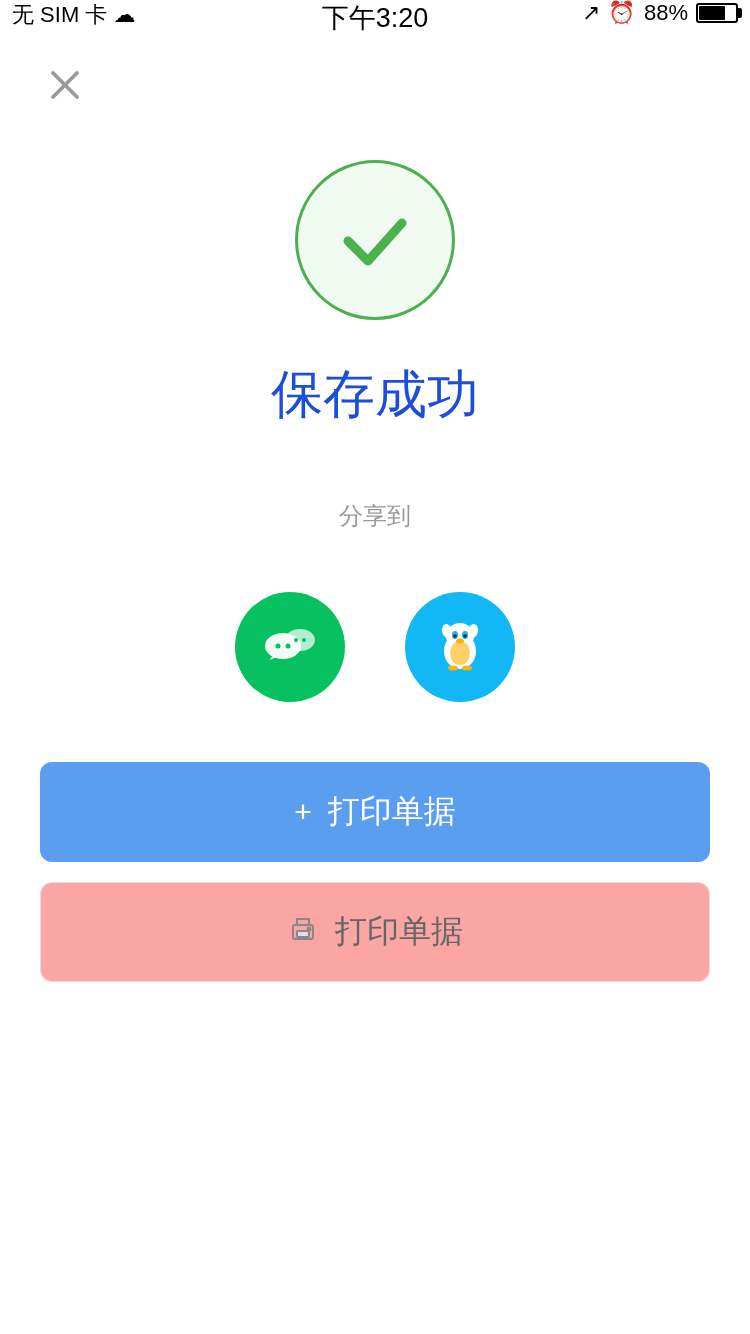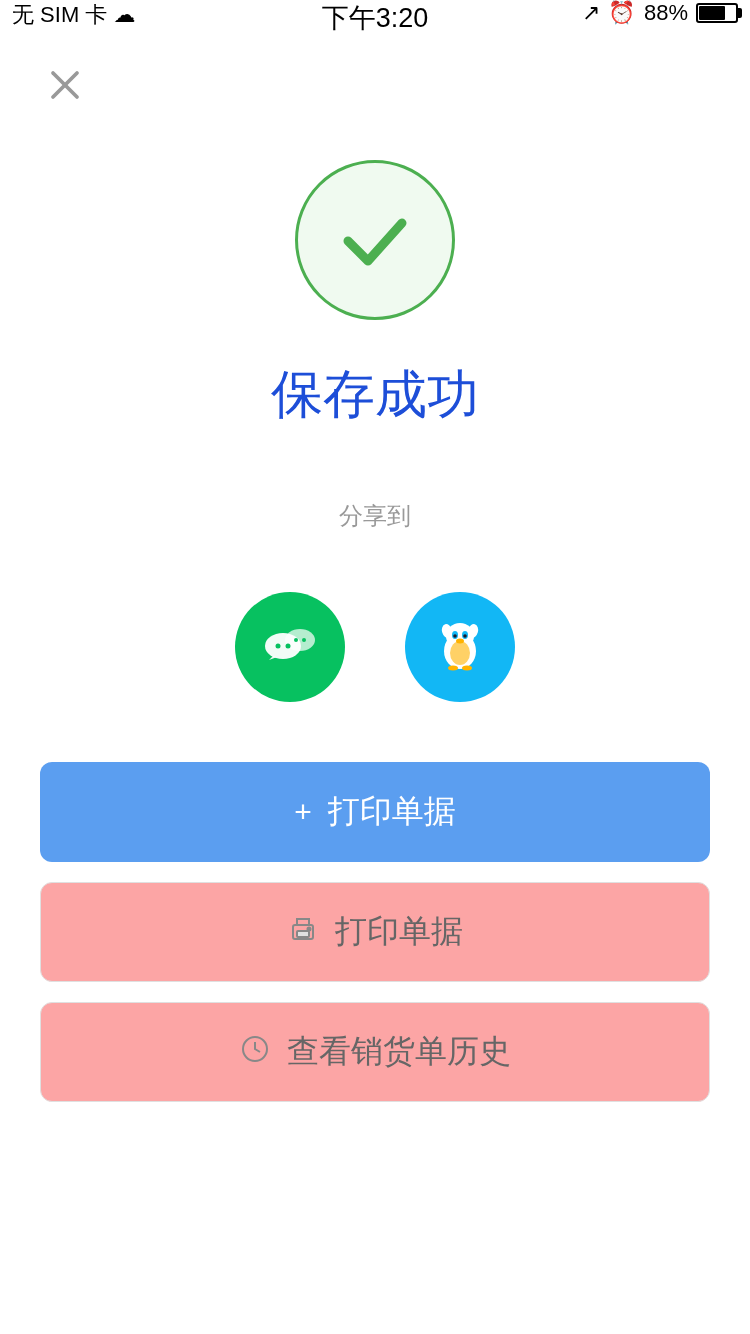--- a/index.html
+++ b/index.html
@@ -303,25 +303,16 @@
         <svg width="32" height="32" viewBox="0 0 32 32" fill="none" stroke="#888" stroke-width="2">
           <rect x="6" y="12" width="20" height="14" rx="2"></rect>
           <path d="M10 12 V6 h12 v6"></path>
           <rect x="10" y="18" width="12" height="6" rx="1" fill="#e0e0e0" stroke="#888"></rect>
           <circle cx="22" cy="16" r="1.5" fill="#888"></circle>
         </svg>
       </span>
       <span>打印单据</span>
     </button>
 
-    <button class="action-btn btn-secondary">
-      <span class="btn-icon">
-        <svg width="32" height="32" viewBox="0 0 32 32" fill="none" stroke="#888" stroke-width="2">
-          <circle cx="16" cy="16" r="12"></circle>
-          <path d="M16 9 V16 L21 19"></path>
-        </svg>
-      </span>
-      <span>查看销货单历史</span>
-    </button>
 
   </div>
 
 </div>
 
 </body></html>

